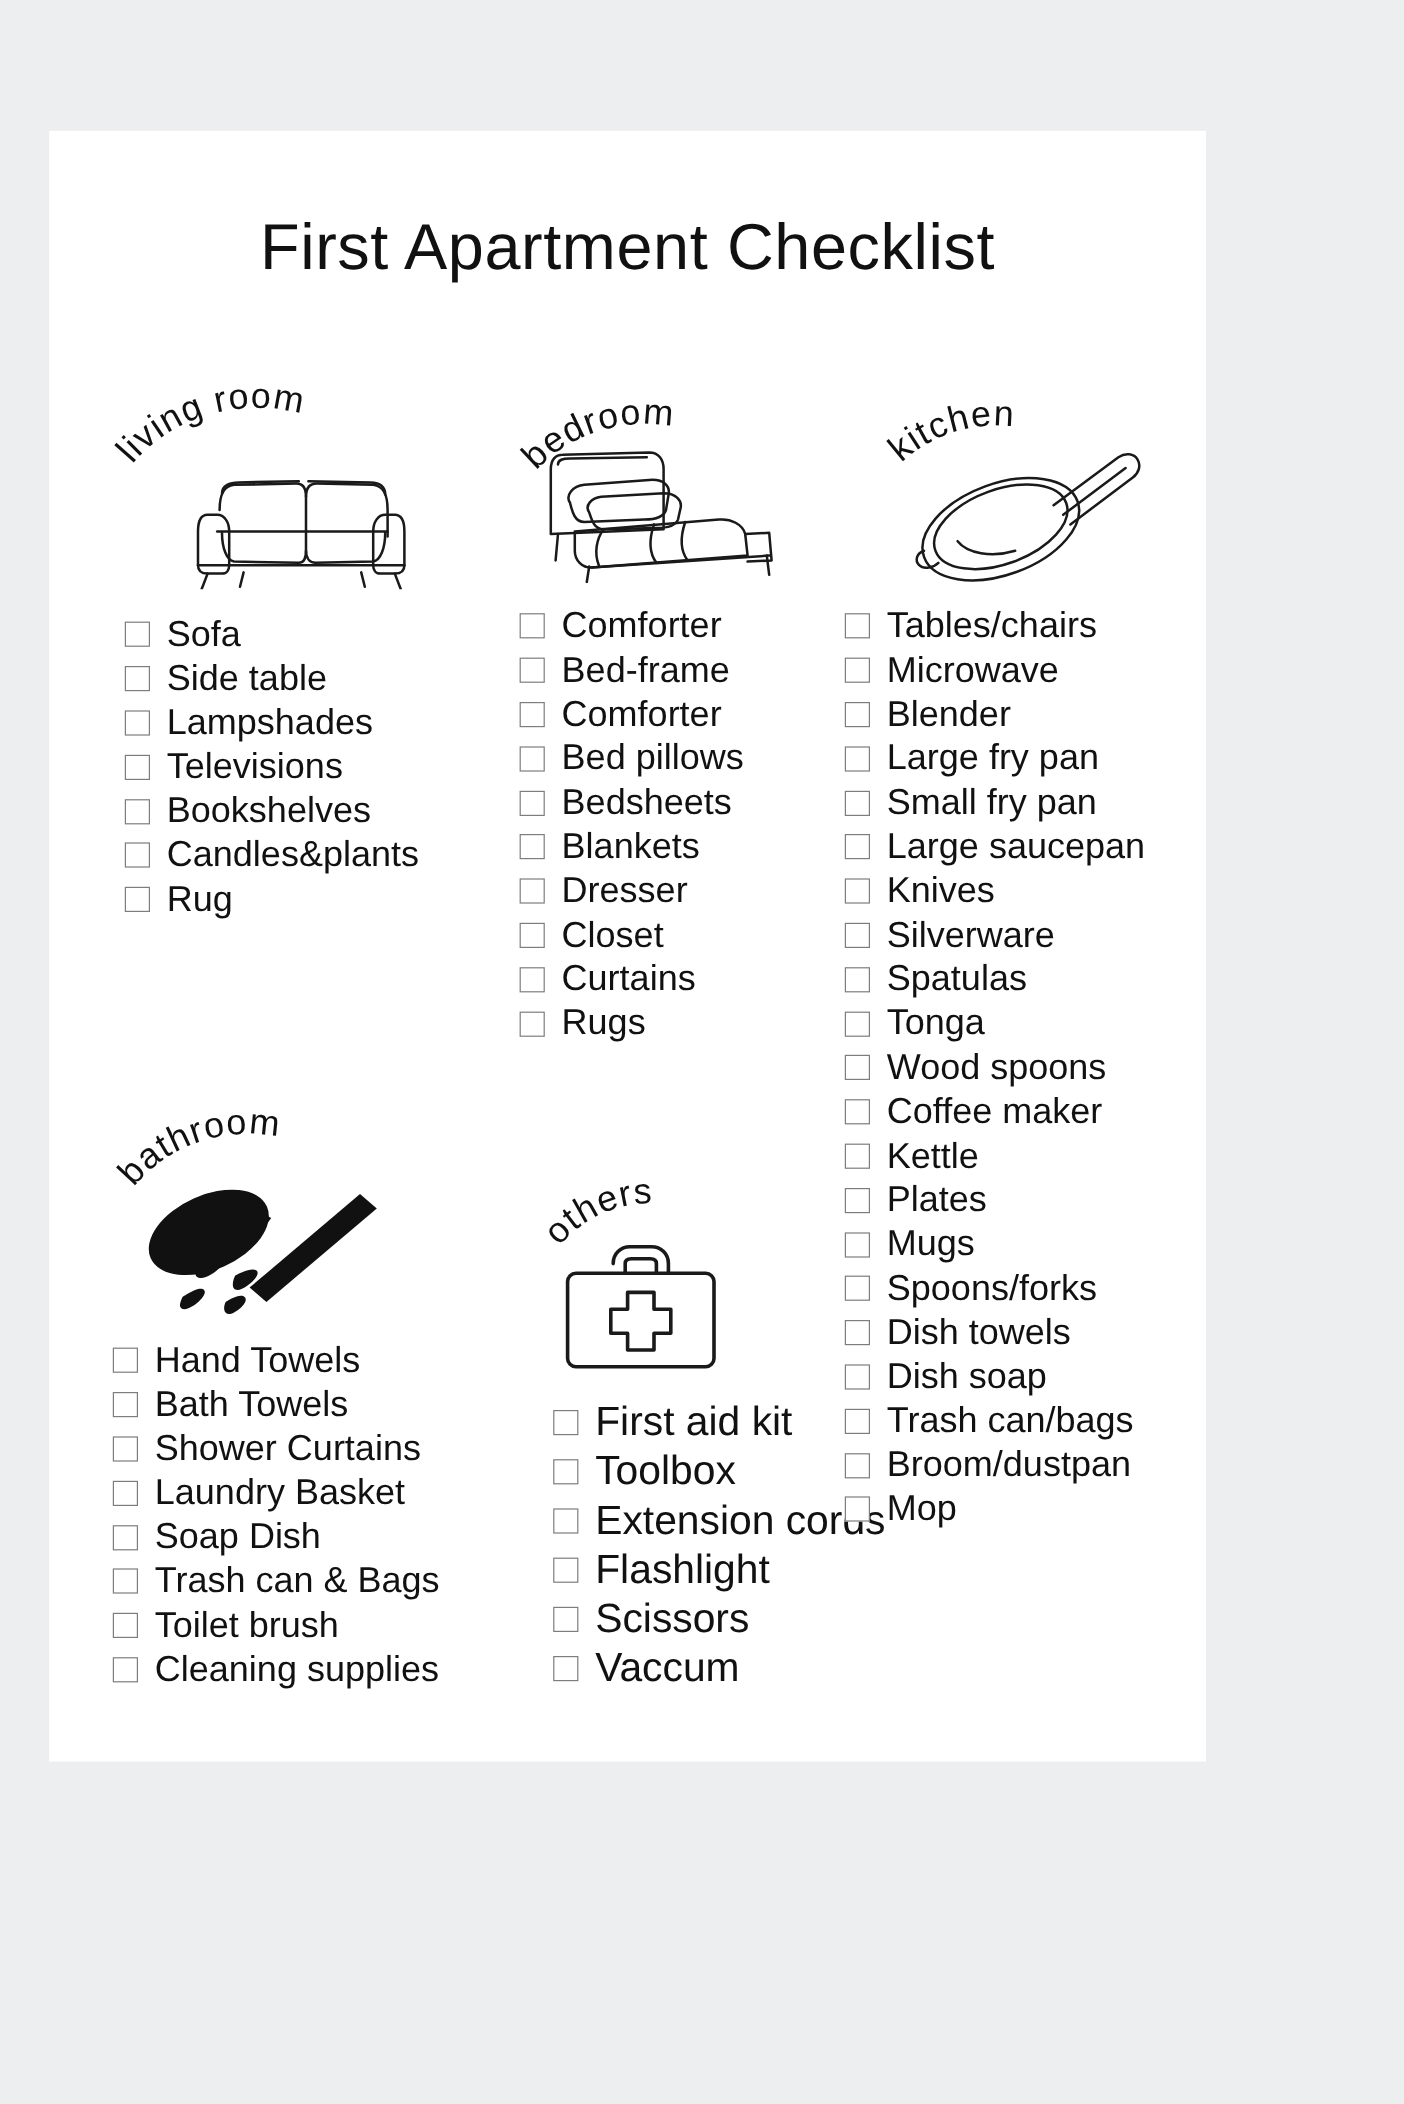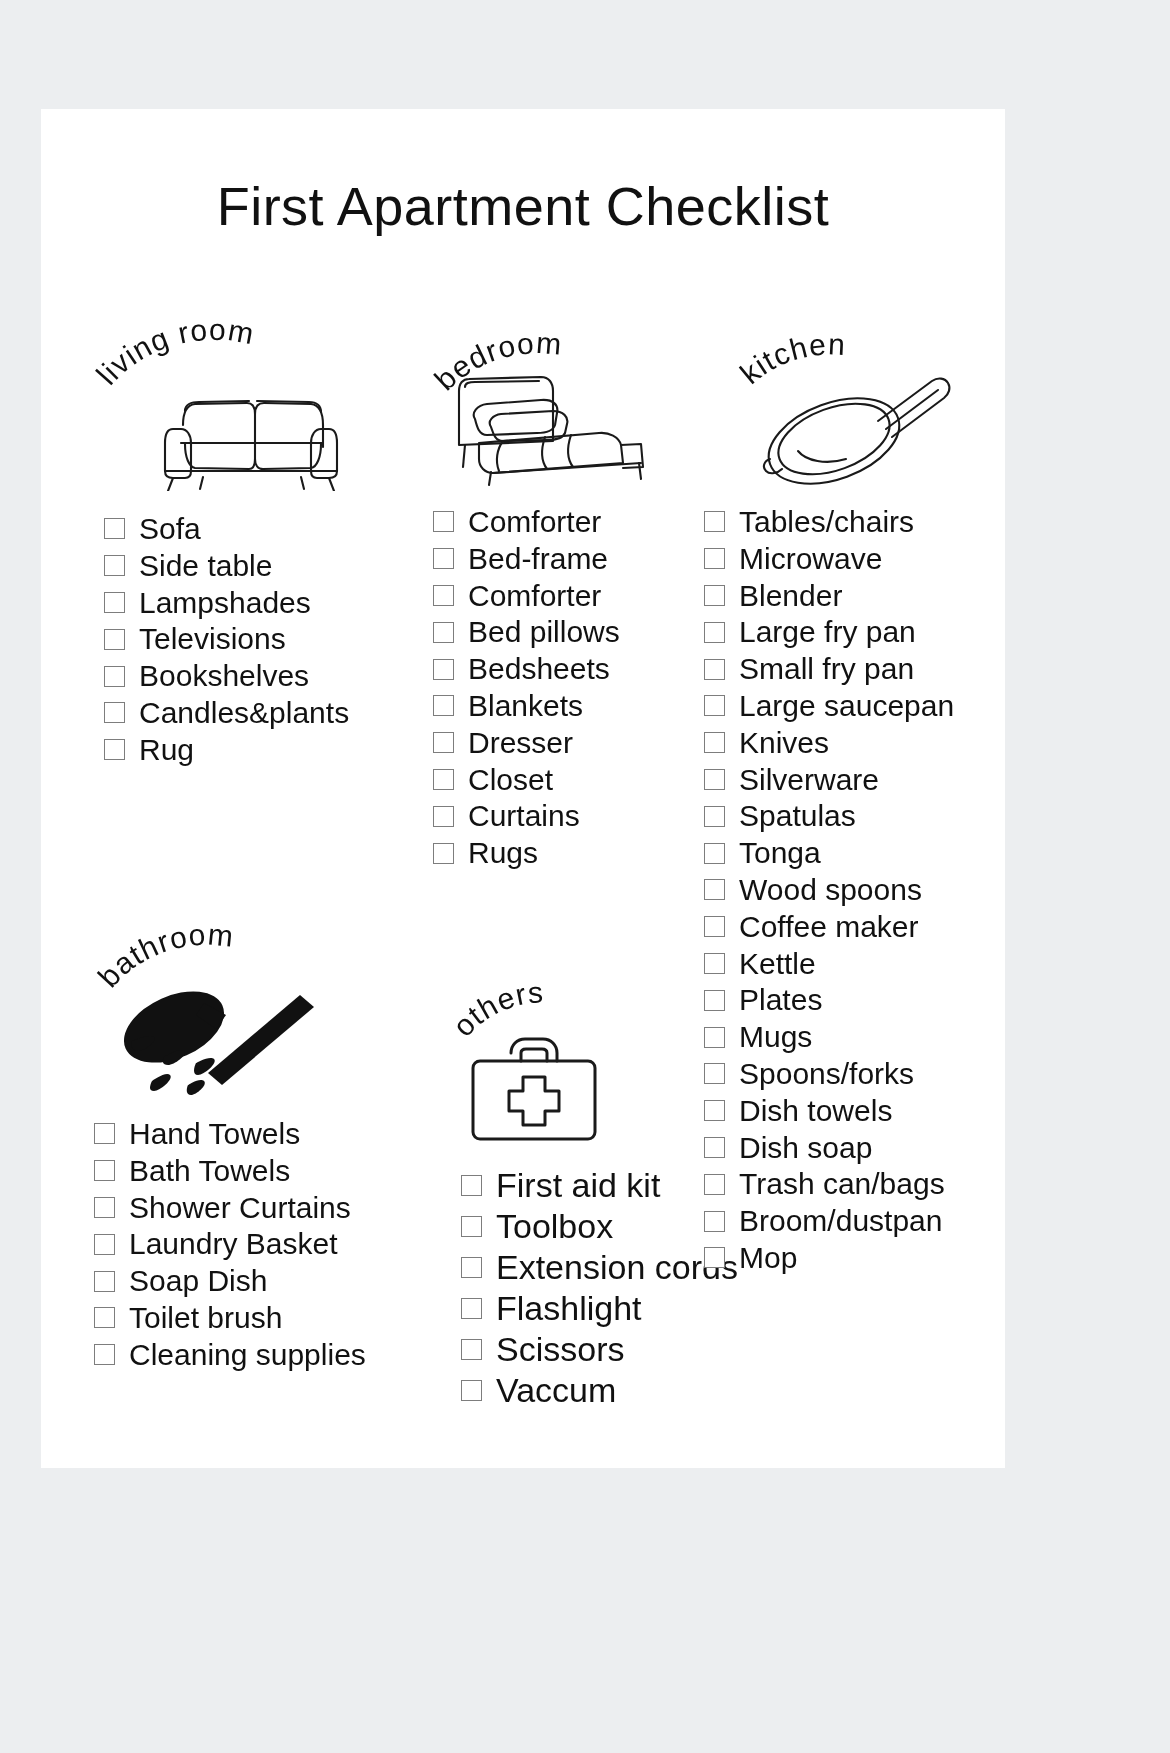--- a/index.html
+++ b/index.html
@@ -213,20 +213,24 @@
       <li>
         <span class="box"></span>
         <span class="item-label">Laundry Basket</span>
       </li>
       <li>
         <span class="box"></span>
         <span class="item-label">Soap Dish</span>
       </li>
       <li>
         <span class="box"></span>
+        <span class="item-label">Trash can &amp; Bags</span>
+      </li>
+      <li>
+        <span class="box"></span>
         <span class="item-label">Toilet brush</span>
       </li>
       <li>
         <span class="box"></span>
         <span class="item-label">Cleaning supplies</span>
       </li>
     </ul>
   </div>
 
   <div class="blk" style="left:350px; top:190px; width:320px;">

